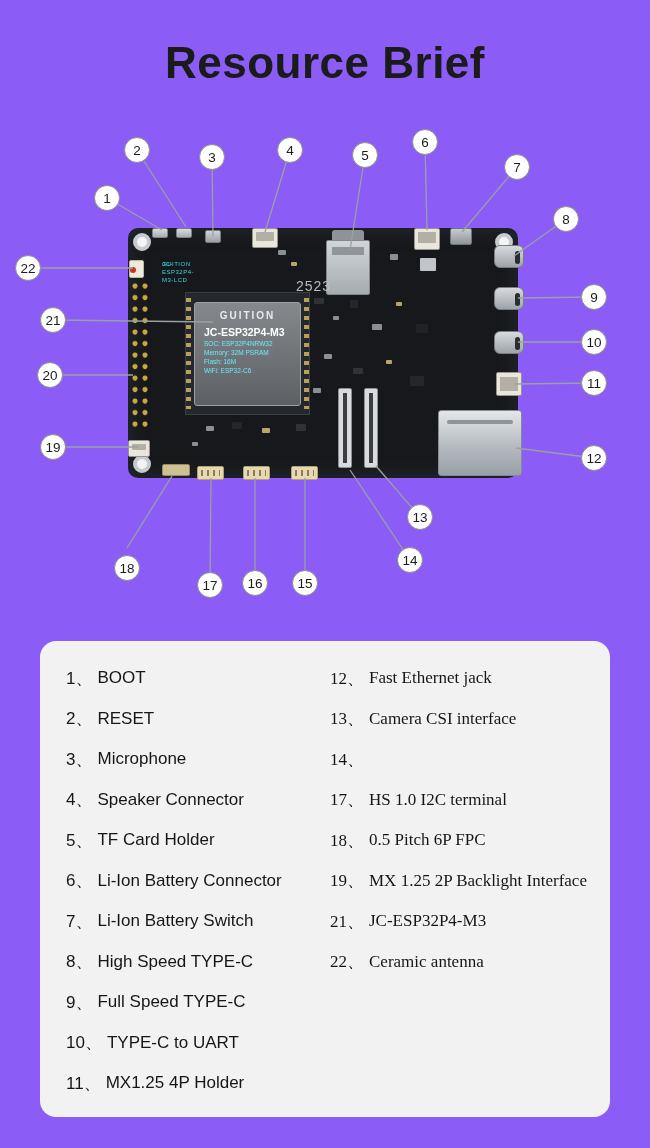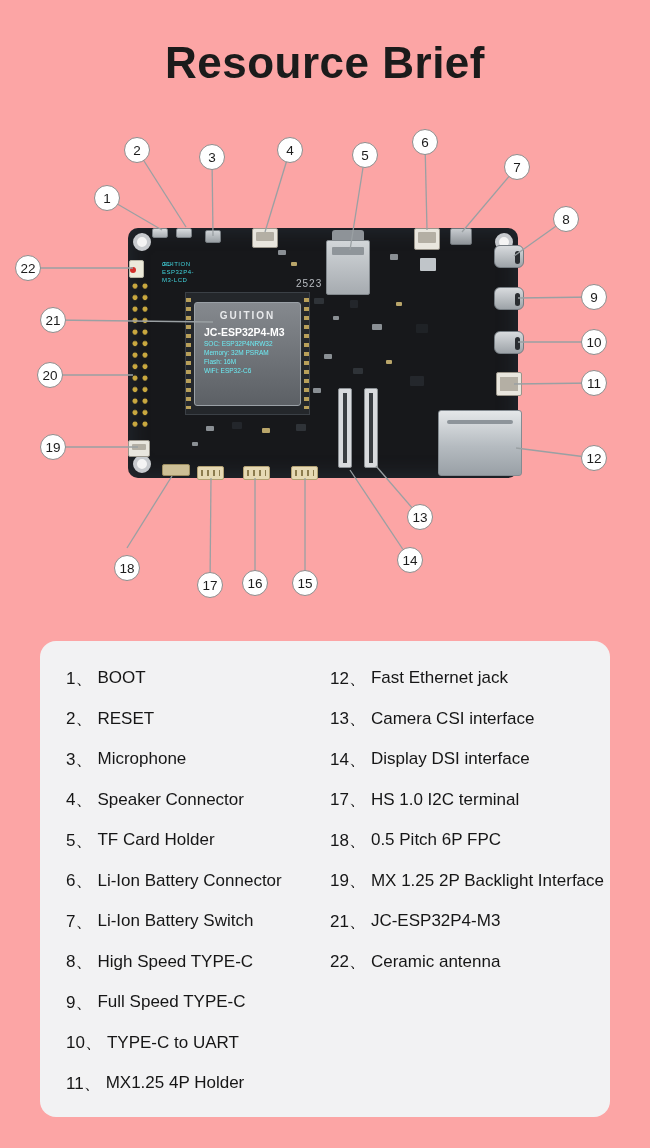--- a/index.html
+++ b/index.html
@@ -1,17 +1,17 @@
 <!DOCTYPE html>
 <html><head>
 <meta charset="utf-8">
 <style>
   * { margin:0; padding:0; box-sizing:border-box; }
   html,body { width:650px; background:#ffffff; font-family:"Liberation Sans", sans-serif; }
-  .page { position:relative; width:650px; height:1148px; background:#fca5a5; overflow:hidden; }
+  .page { position:relative; width:650px; height:1148px; background:#8b5cf6; overflow:hidden; }
 
   .title { position:absolute; top:38px; left:0; width:100%; text-align:center;
            font-size:44px; font-weight:800; color:#1b1b1b; letter-spacing:0.5px; }
 
   .figure { position:absolute; left:0; top:110px; width:650px; height:530px; }
 
   
   .board { position:absolute; left:128px; top:118px; width:390px; height:250px;
            background:#17181b; border-radius:10px;
            box-shadow: inset 0 0 22px rgba(70,90,110,.30); }
@@ -66,36 +66,36 @@
   .fpcv { top:160px; width:14px; height:80px; background:#d9dbde; border:1px solid #8b9094; border-radius:2px; }
   .fpcv:after { content:""; position:absolute; left:4px; top:4px; bottom:4px; width:4px; background:#3a3e42; }
 
   .conn4 { height:14px; background:#e6d9b4; border:1px solid #b3a173; border-radius:2px; }
   .conn4:after { content:""; position:absolute; left:3px; right:3px; top:3px; bottom:3px;
                  background:repeating-linear-gradient(90deg,#8c7c4e 0 2px, rgba(0,0,0,0) 2px 6px); }
 
   .fpc6 { left:34px; top:236px; width:28px; height:12px; background:#cdbf96; border:1px solid #9c8d60; border-radius:2px; }
 
   .silk { left:34px; top:32px; color:#41d3dc; font-size:6px; line-height:8px; letter-spacing:0.5px; }
-  .datecode { left:168px; top:50px; color:#b9bdc2; font-size:10px; letter-spacing:1px; }
+  .datecode { left:168px; top:50px; color:#b9bdc2; font-size:14px; letter-spacing:1px; }
 
   .smd { border-radius:1px; }
 
   
   .lines { position:absolute; left:0; top:0; width:650px; height:530px; pointer-events:none; }
   .callout { position:absolute; width:26px; height:26px; border:1.4px solid #8d8d8d; border-radius:50%;
              background:#fff; display:flex; align-items:center; justify-content:center;
              font-size:13.5px; color:#1c1c1c; }
 
   
   .legend { position:absolute; left:40px; top:641px; width:570px; height:476px;
             background:#f2f2f3; border-radius:16px; display:flex; padding:17px 0 0 26px; }
   .lcol { display:flex; flex-direction:column; }
   .lcol.left { width:264px; }
-  .lcol.right { width:278px; }
+  .lcol.right { width:278px;font-family:Liberation Serif, serif; }
   .li { height:40.5px; display:flex; align-items:center; font-size:17px; color:#161616; white-space:nowrap; }
   .li .num { margin-right:5px; }
 </style>
 </head>
 <body>
 
 <div class="page">
 
   <h1 class="title">Resource Brief</h1>
 
@@ -323,21 +323,20 @@
       <div class="li">
           <span class="num">12、</span>
           <span class="lbl">Fast Ethernet jack</span>
         </div>
       <div class="li">
           <span class="num">13、</span>
           <span class="lbl">Camera CSI interface</span>
         </div>
       <div class="li">
           <span class="num">14、</span>
-          <span class="lbl">Display DSI interface</span>
         </div>
       <div class="li">
           <span class="num">17、</span>
           <span class="lbl">HS 1.0 I2C terminal</span>
         </div>
       <div class="li">
           <span class="num">18、</span>
           <span class="lbl">0.5 Pitch 6P FPC</span>
         </div>
       <div class="li">

